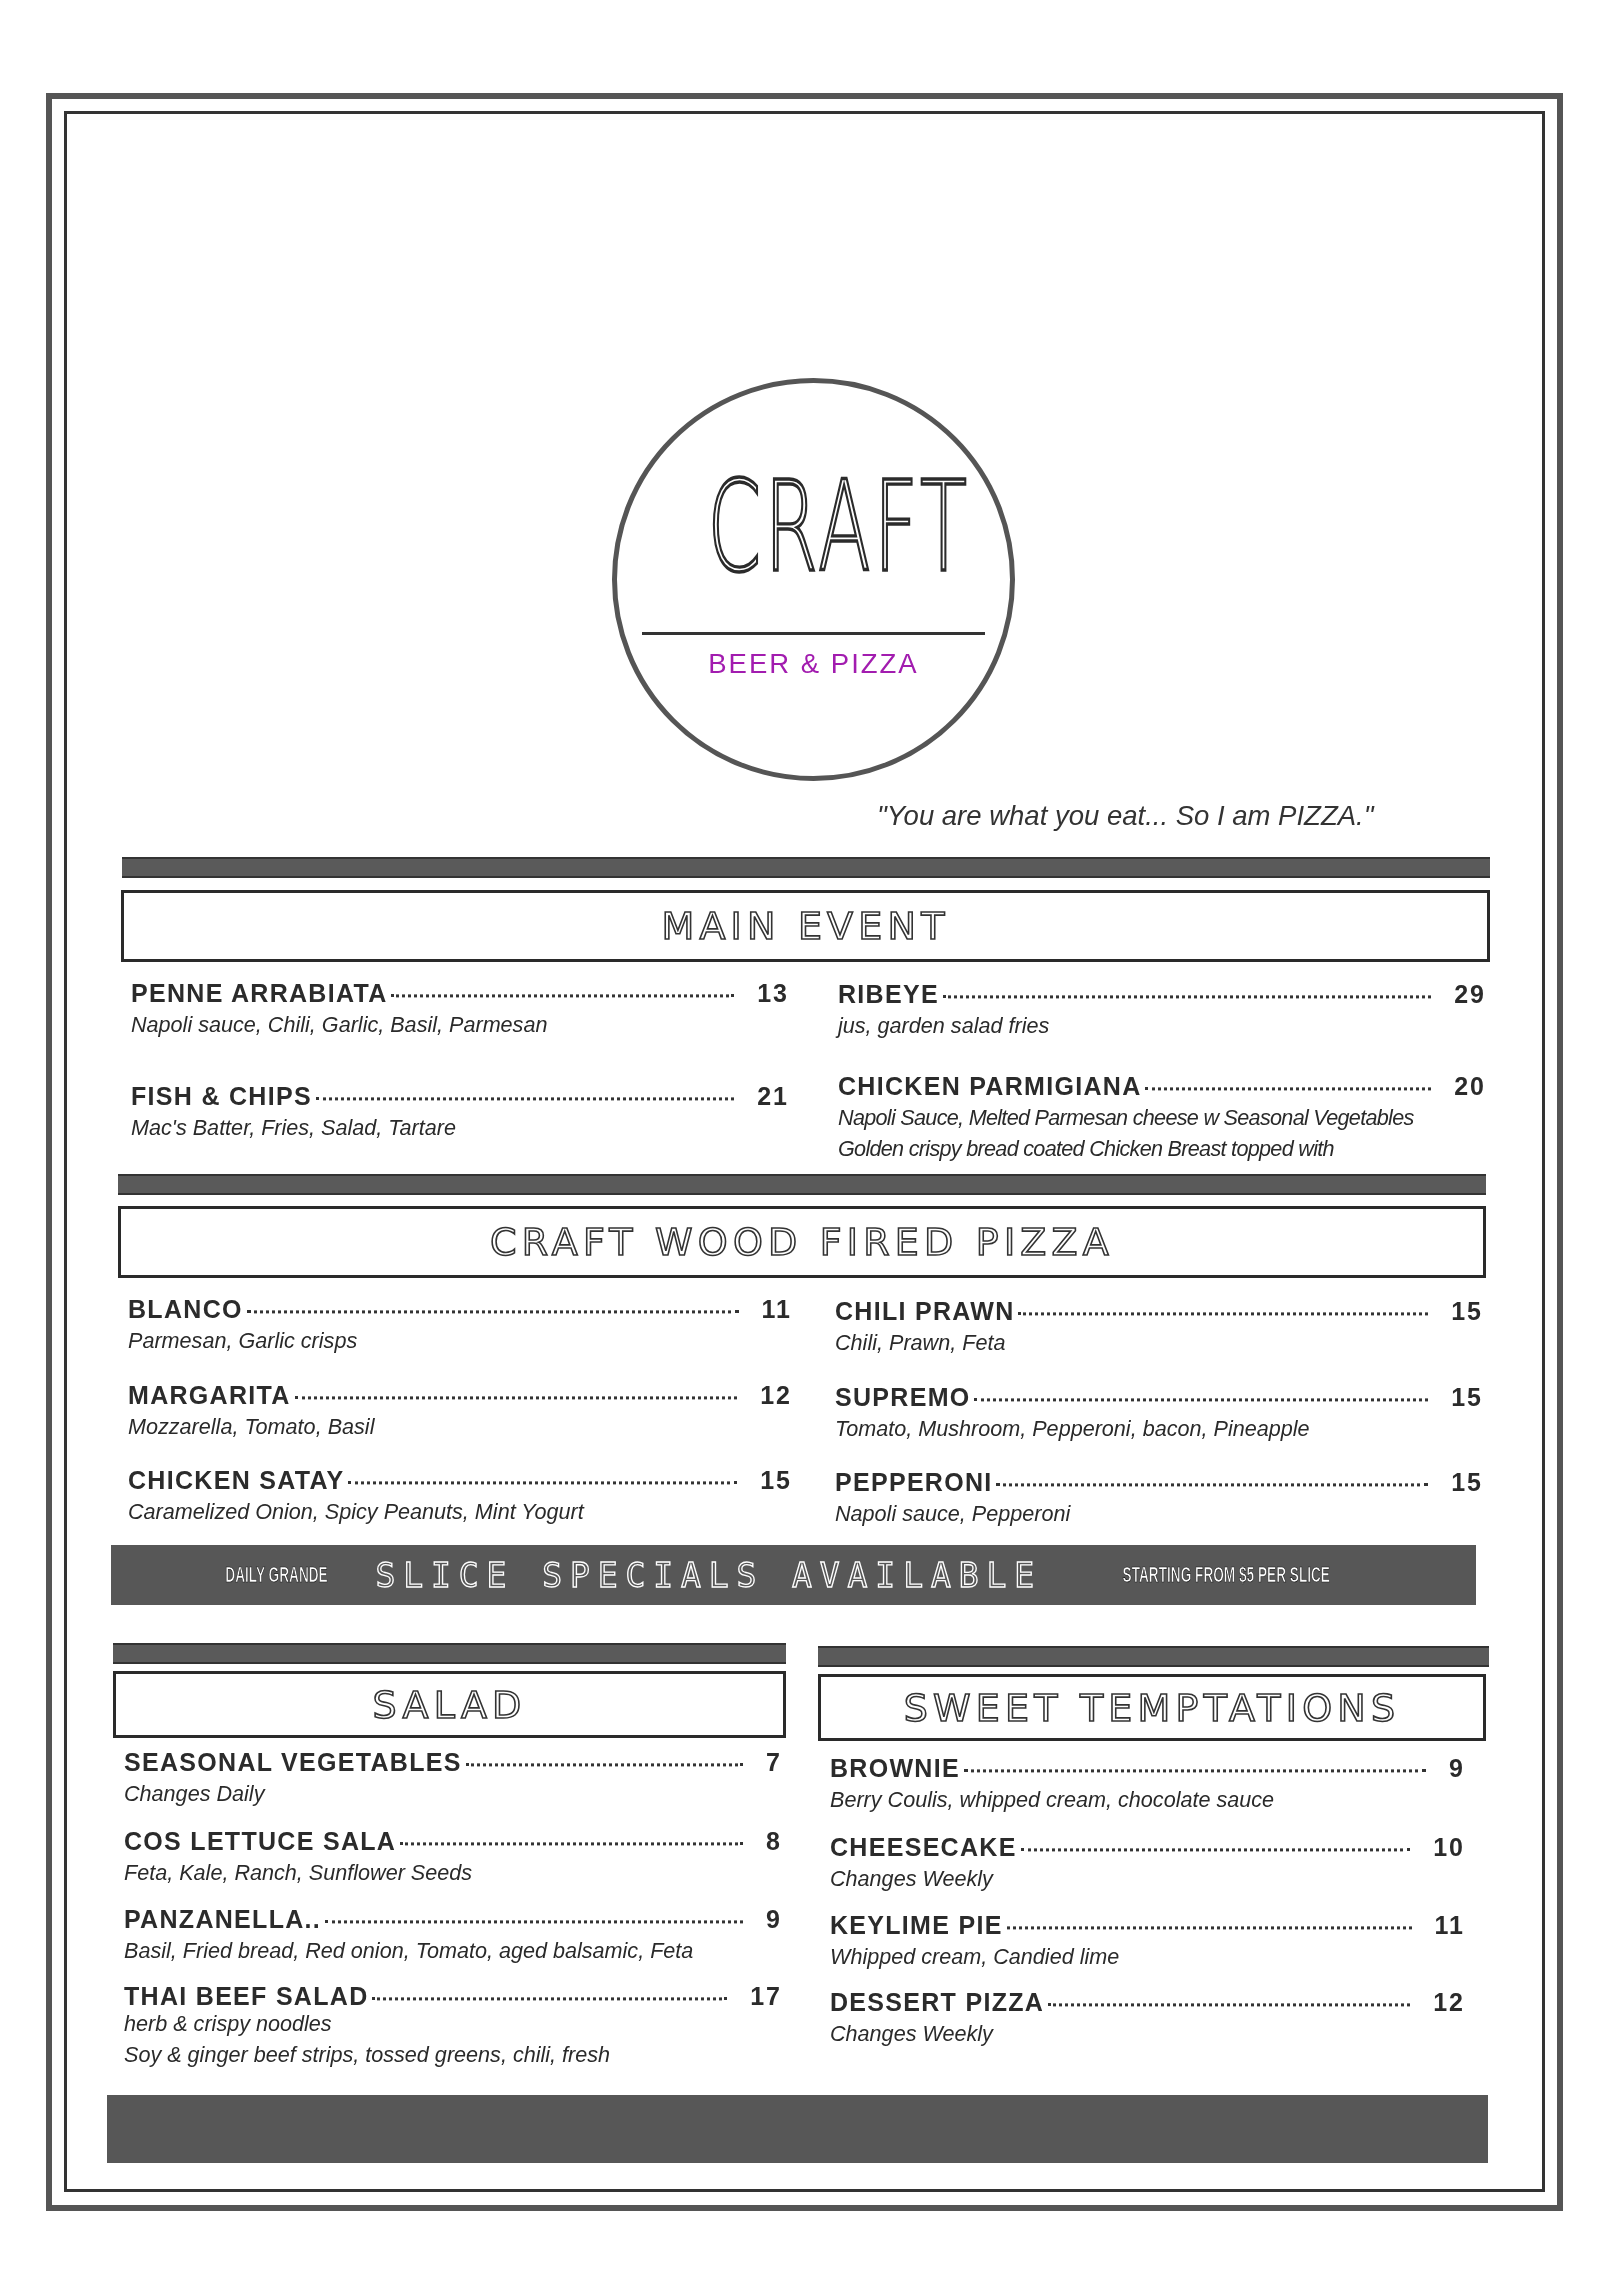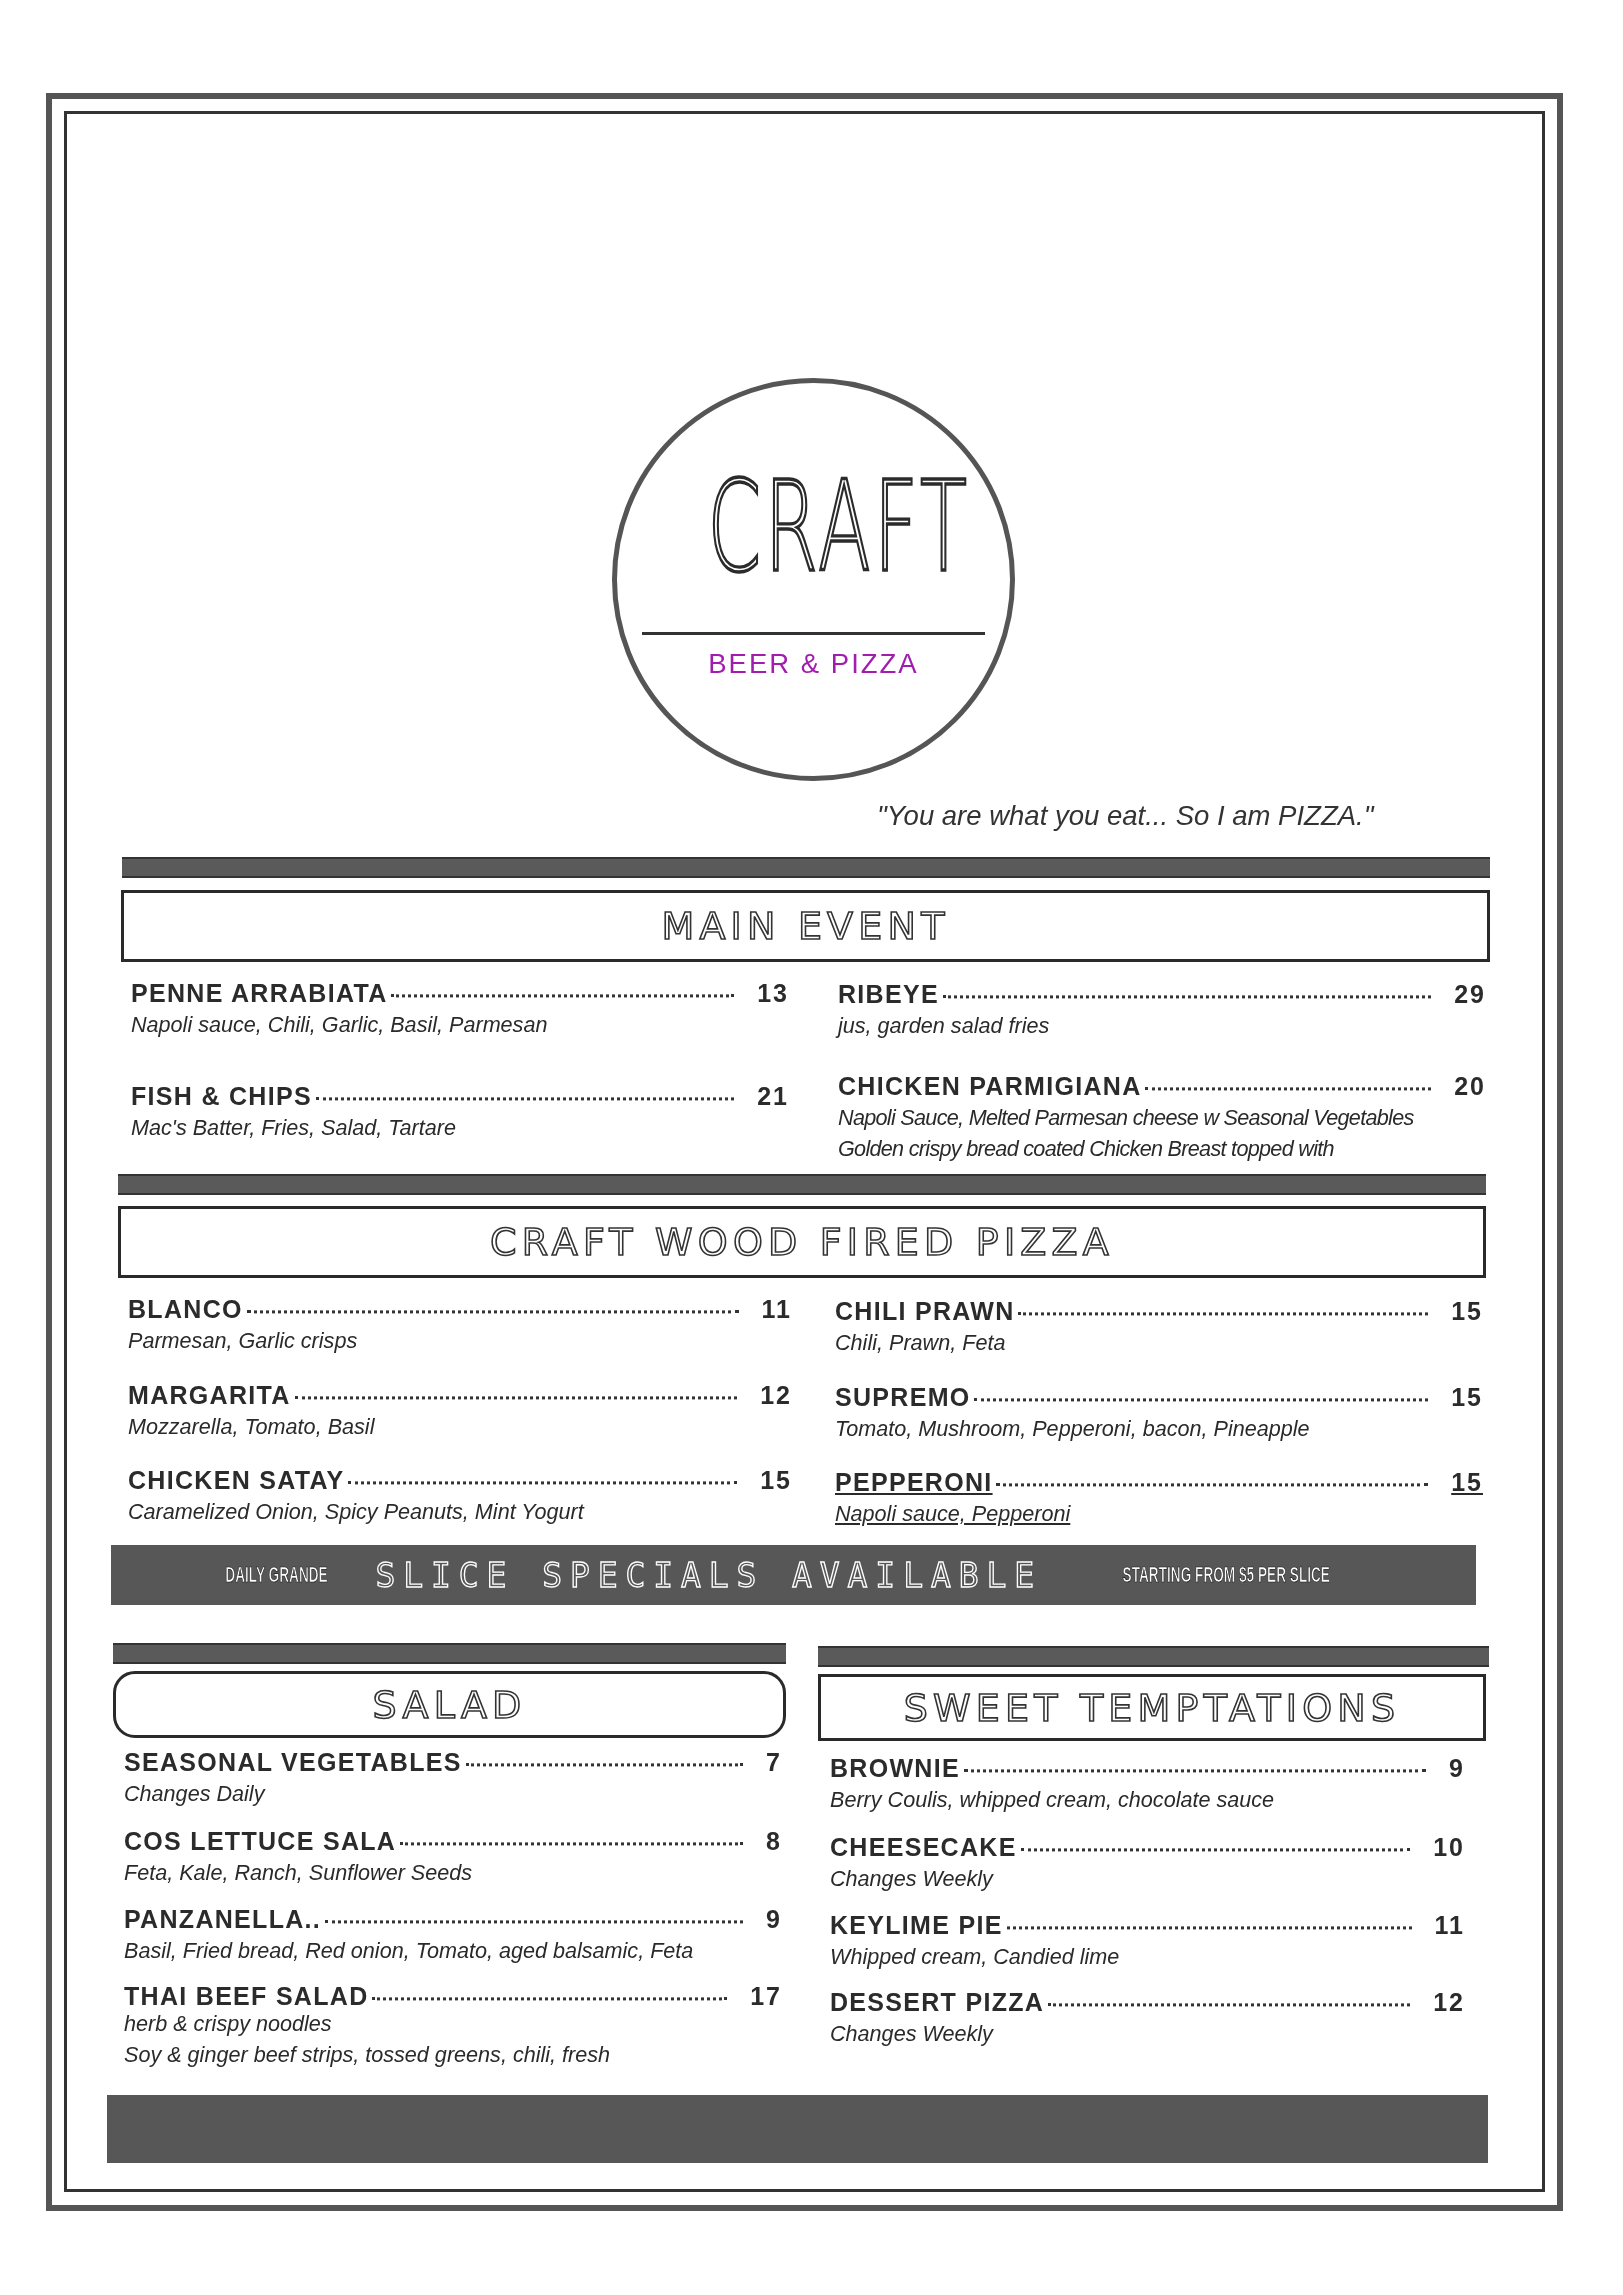--- a/index.html
+++ b/index.html
@@ -154,38 +154,38 @@
     <div class="item-desc">Chili, Prawn, Feta</div>
   </div>
   <div class="item" style="top:86px;">
     <div class="item-row">
         <span class="item-name">SUPREMO</span>
         <span class="item-dots"></span>
         <span class="item-price">15</span>
       </div>
     <div class="item-desc">Tomato, Mushroom, Pepperoni, bacon, Pineapple</div>
   </div>
-  <div class="item" style="top:171px;text-decoration:underline;">
+  <div class="item" style="top:171px;">
     <div class="item-row">
         <span class="item-name">PEPPERONI</span>
         <span class="item-dots"></span>
         <span class="item-price">15</span>
       </div>
     <div class="item-desc">Napoli sauce, Pepperoni</div>
   </div>
 </div>
 
 <div class="special">
   <span class="sp-small">DAILY GRANDE</span>
   <span class="sp-big">SLICE SPECIALS AVAILABLE</span>
   <span class="sp-small">STARTING FROM $5 PER SLICE</span>
 </div>
 
 <div class="bar" style="left:113px;top:1643px;width:673px;"></div>
-<div class="sec-box" style="left:113px;top:1671px;width:673px;height:67px;border-radius:22px;">
+<div class="sec-box" style="left:113px;top:1671px;width:673px;height:67px;">
   <span class="sec-title">SALAD</span>
 </div>
 
 <div class="col" style="left:124px;top:1748px;width:658px;height:314px;">
   <div class="item" style="top:0;">
     <div class="item-row">
         <span class="item-name">SEASONAL VEGETABLES</span>
         <span class="item-dots"></span>
         <span class="item-price">7</span>
       </div>

